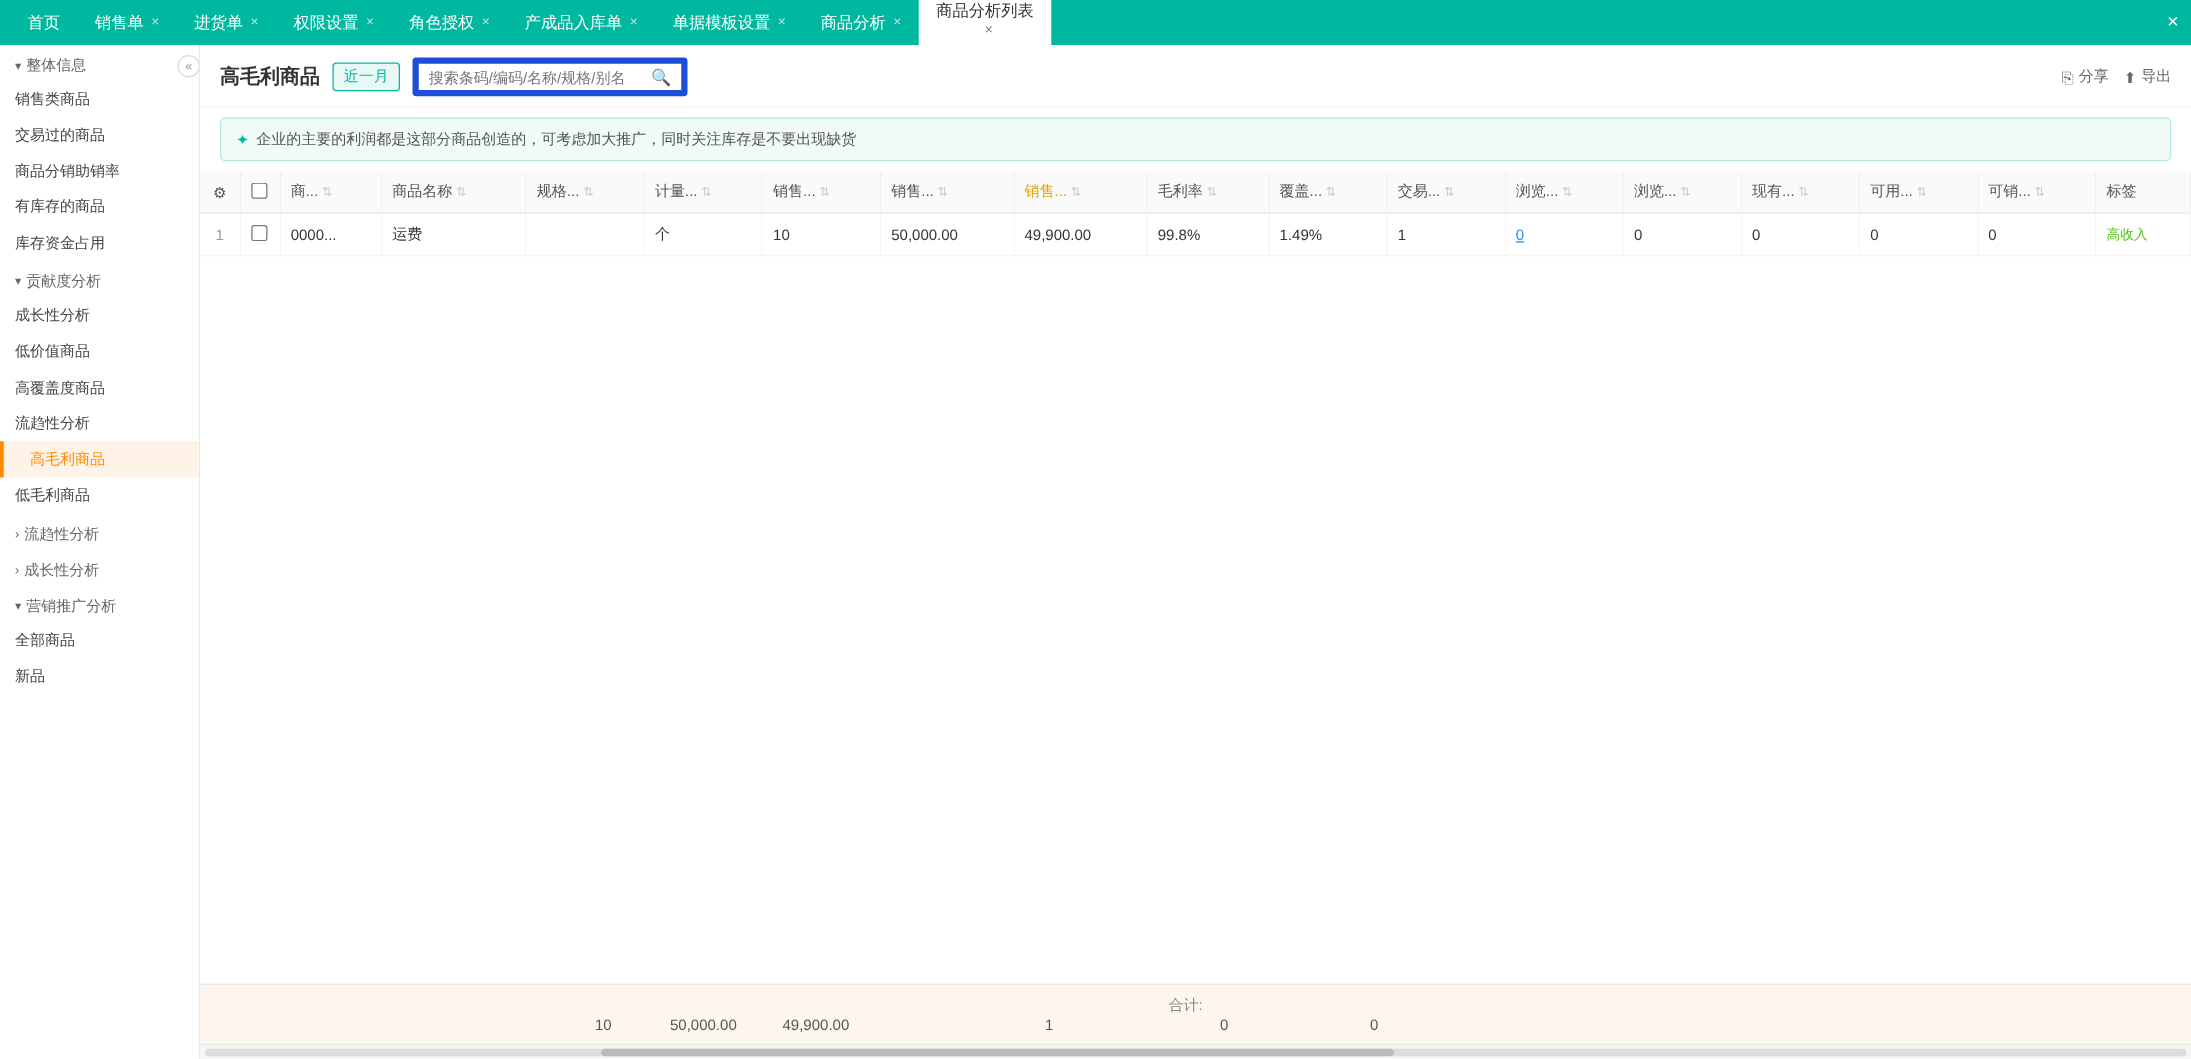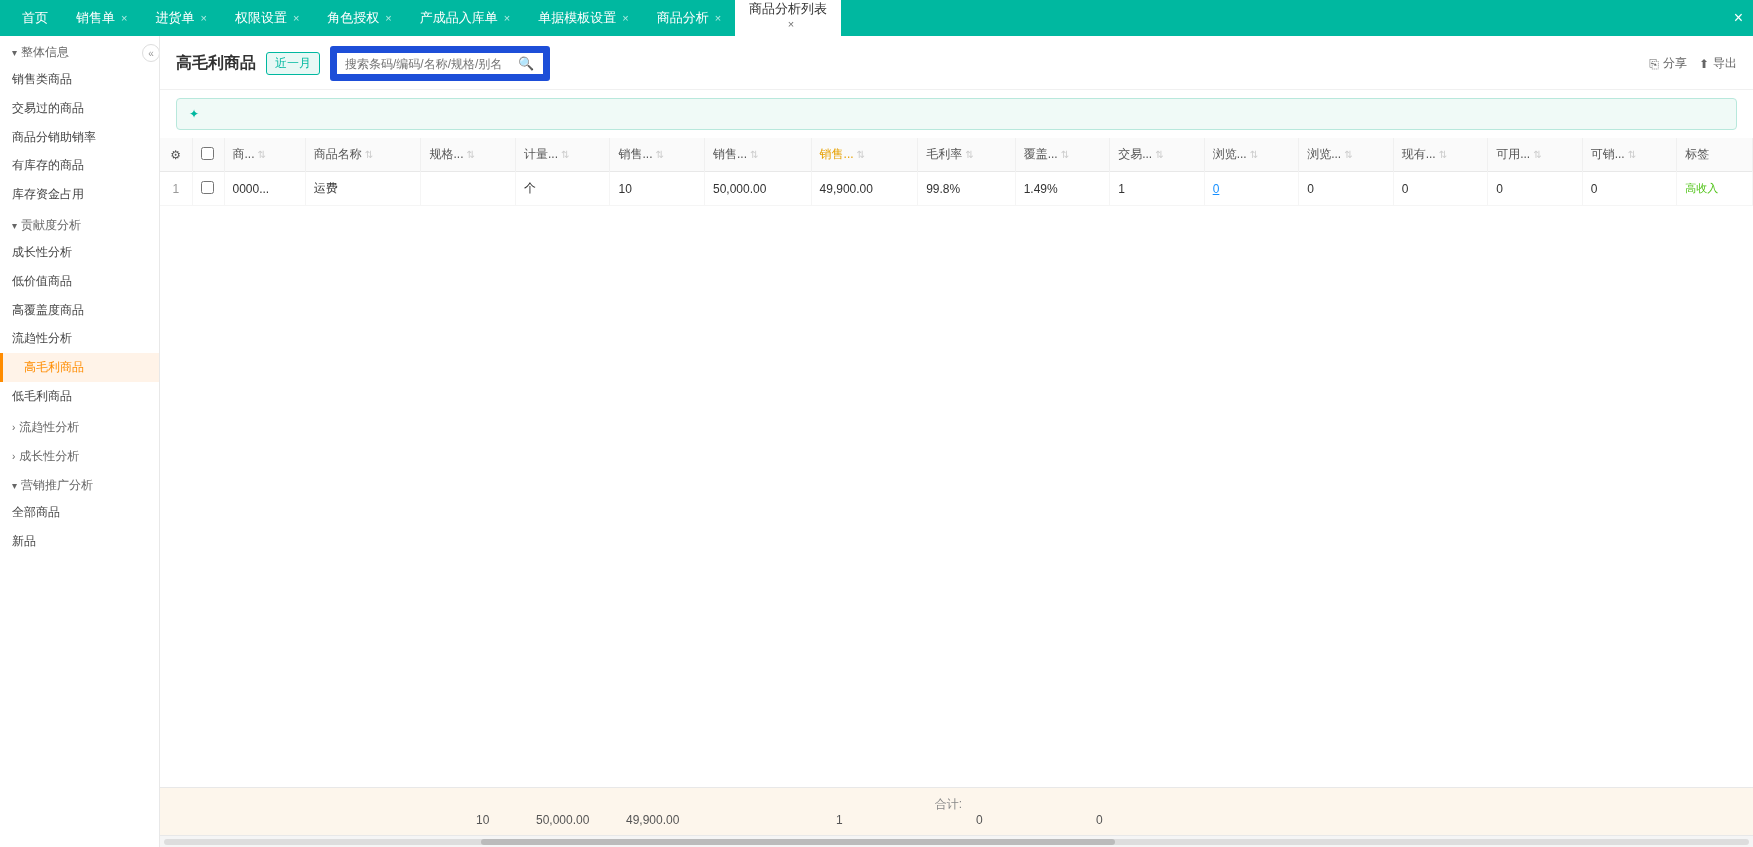--- a/index.html
+++ b/index.html
@@ -129,21 +129,21 @@
       color: #00b8a0;
       border: 1px solid #00b8a0;
       border-radius: 3px;
       padding: 2px 8px;
       font-size: 12px;
       cursor: pointer;
     }
     .search-box {
       display: flex;
       align-items: center;
-      border: 7px solid #1d4ed8;
+      border: 5px solid #1d4ed8;
       border-radius: 3px;
       padding: 3px 8px;
       gap: 6px;
       min-width: 220px;
     }
     .search-box input {
       border: none;
       outline: none;
       font-size: 12px;
       color: #999;
@@ -403,20 +403,21 @@
         </div>
         <div class="action-btn">
           <span>⬆</span>
           <span>导出</span>
         </div>
       </div>
     </div>
 
     <div class="info-banner">
       <span class="star">✦</span>
+      <span>企业的主要的利润都是这部分商品创造的，可考虑加大推广，同时关注库存是不要出现缺货</span>
     </div>
 
     <div class="table-wrapper">
       <table>
         <thead>
           <tr>
             <th style="text-align:center;width:32px;">⚙</th>
             <th style="width:32px;">
               <input type="checkbox" style="">
             </th>

